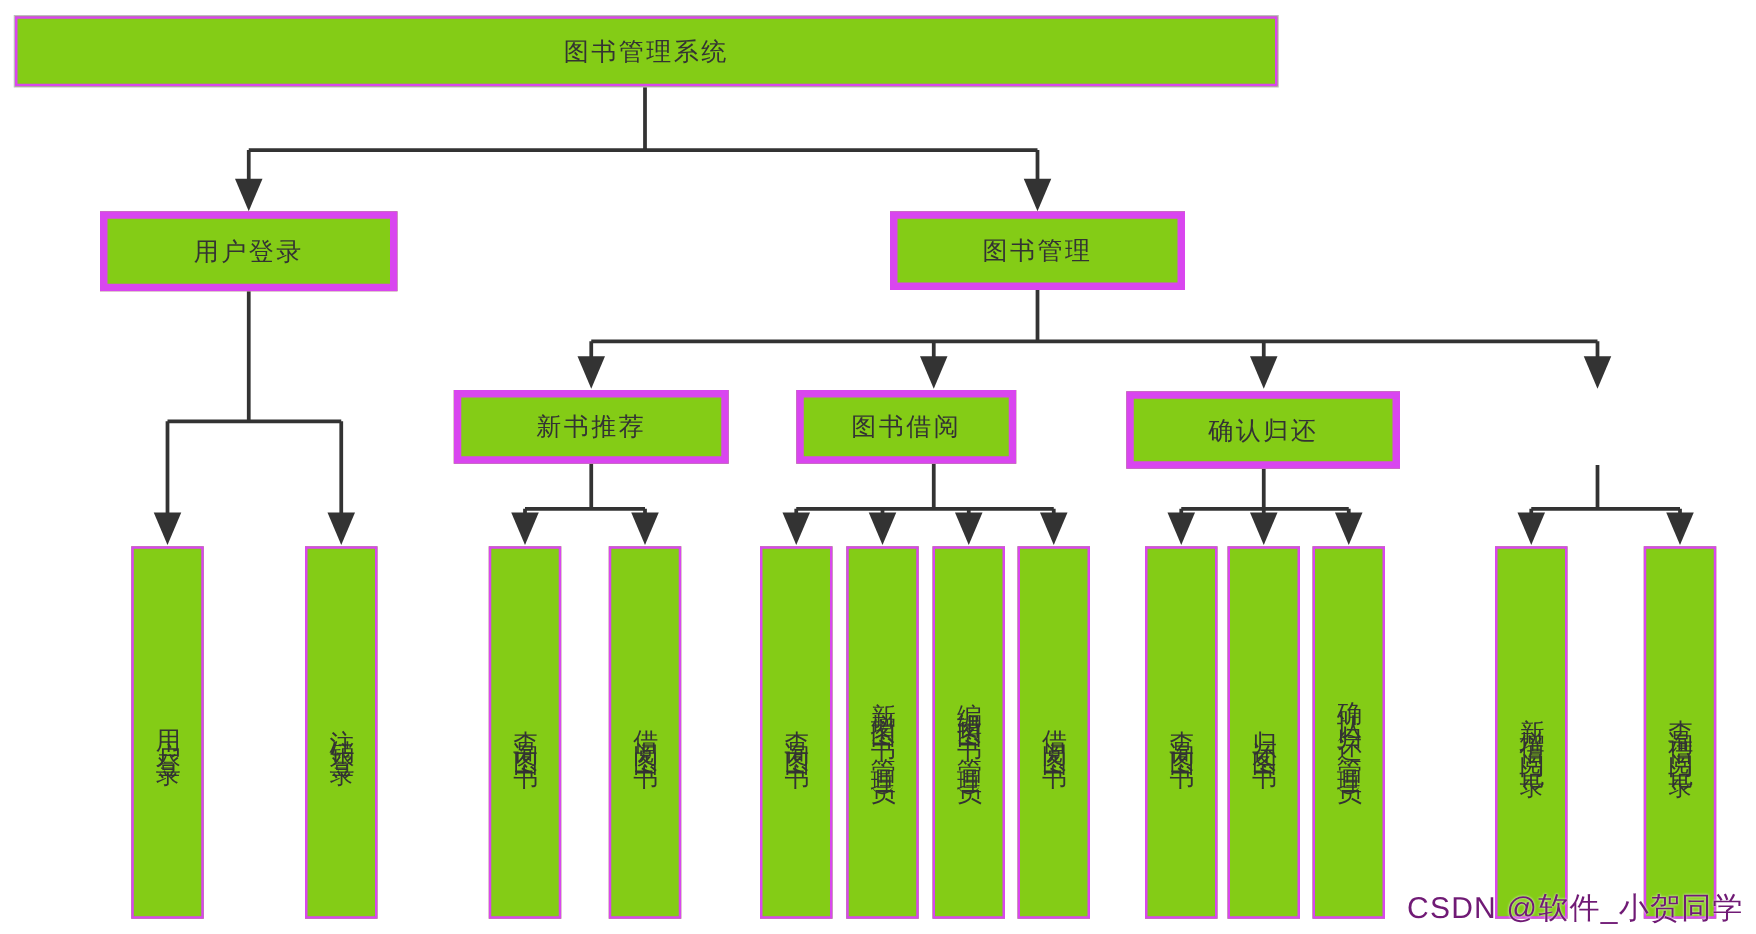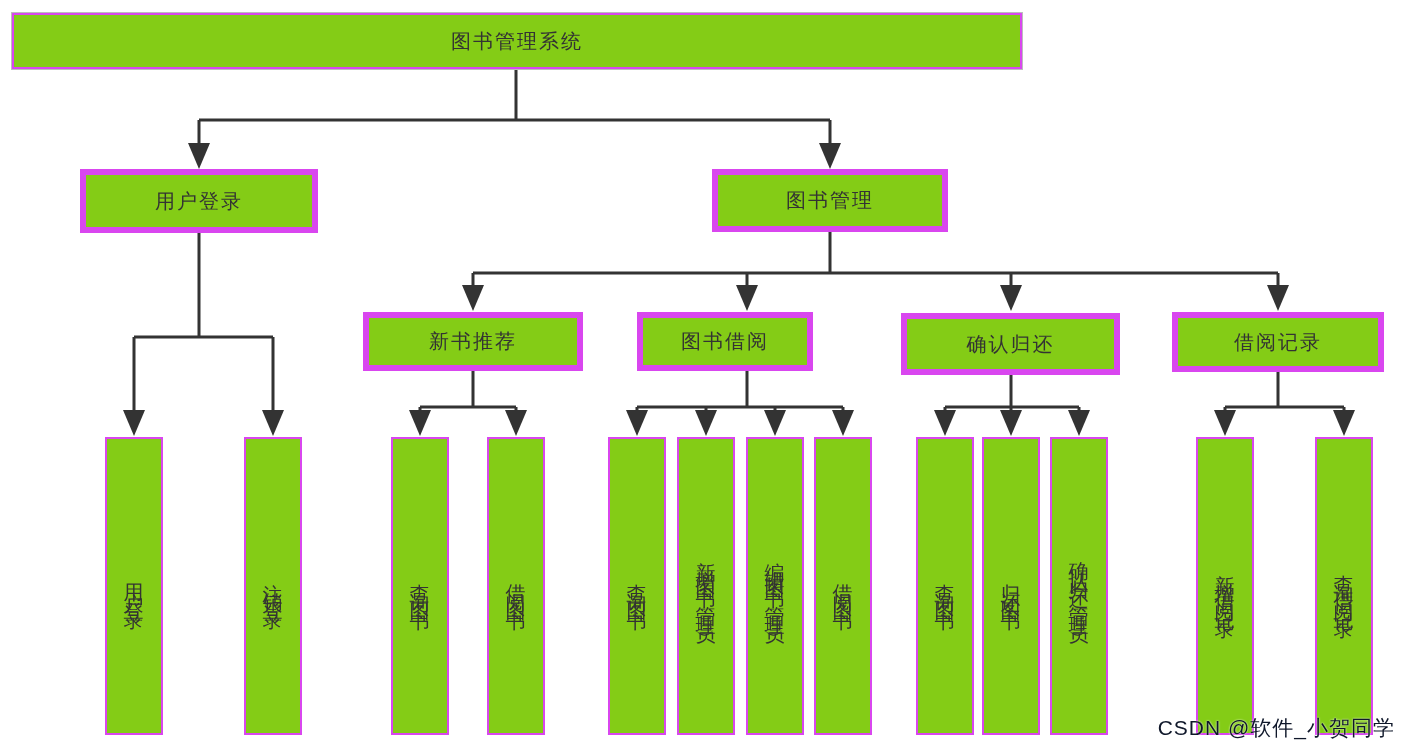--- a/index.html
+++ b/index.html
@@ -71,23 +71,23 @@
     white-space: nowrap;
     font-size: 20px;
     line-height: 1;
     letter-spacing: 9px;
     color: #333333;
   }
   .watermark {
     position: absolute;
     right: 10px;
     bottom: 5px;
-    font-size: 21px;
+    font-size: 24px;
     letter-spacing: 1px;
-    color: #0f172a;
+    color: #701a75;
     text-shadow: 0 0 2px #ffffff;
     z-index: 5;
   }
 </style>
 </head>
 <body>
 
 <div class="canvas">
 
   <svg class="connectors" viewBox="0 0 1405 747" xmlns="http://www.w3.org/2000/svg">
@@ -132,21 +132,20 @@
   </svg>
 
   <div class="node root">图书管理系统</div>
 
   <div class="node l2-user">用户登录</div>
   <div class="node l2-book">图书管理</div>
 
   <div class="node l3-a">新书推荐</div>
   <div class="node l3-b">图书借阅</div>
   <div class="node l3-c">确认归还</div>
-  <div class="node l3-d">借阅记录</div>
 
   <div class="node leaf leaf-1">
     <span class="vtext">用户登录</span>
   </div>
   <div class="node leaf leaf-2">
     <span class="vtext">注销登录</span>
   </div>
   <div class="node leaf leaf-3">
     <span class="vtext">查询图书</span>
   </div>

